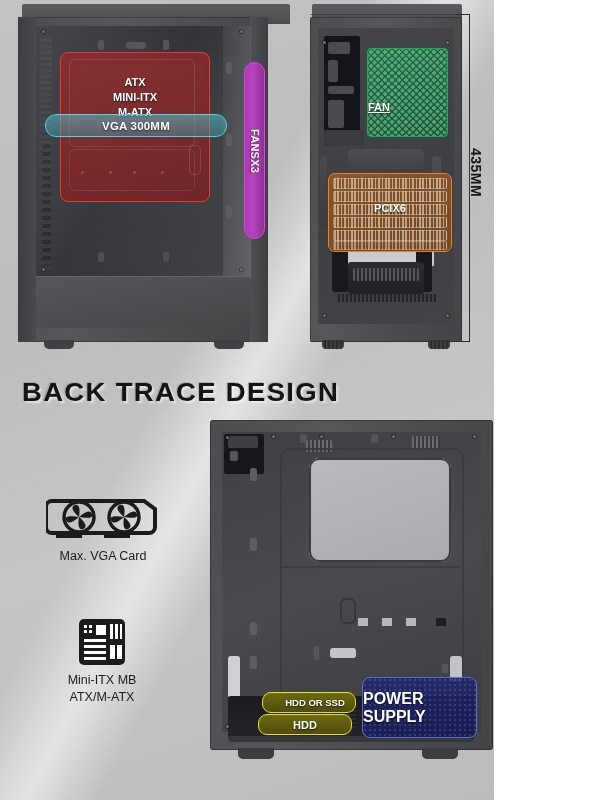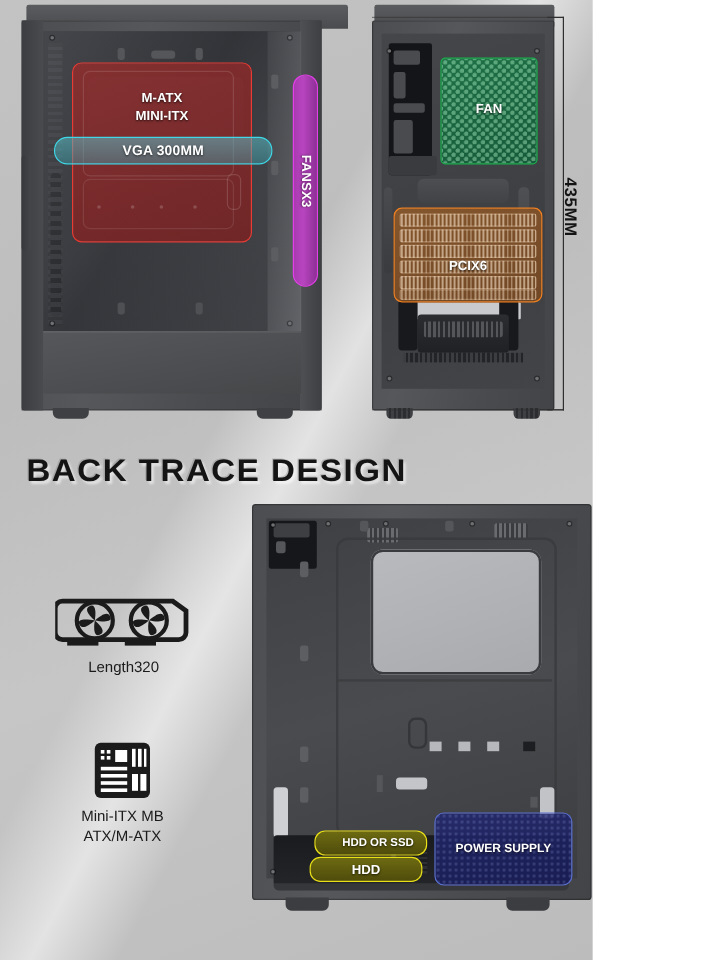--- a/index.html
+++ b/index.html
@@ -159,22 +159,23 @@
       <div style="position:absolute;left:8px;top:6px;right:14px;height:86px;border:1px solid rgba(255,255,255,.12);border-radius:6px;"></div>
       <div style="position:absolute;left:8px;top:96px;right:14px;bottom:10px;border:1px solid rgba(255,255,255,.10);border-radius:6px;"></div>
       <div style="position:absolute;left:128px;top:92px;width:10px;height:28px;border:1px solid rgba(255,255,255,.14);border-radius:5px;"></div>
       <div class="hole" style="left:20px;top:118px;width:3px;height:3px;background:rgba(255,255,255,.18);"></div>
       <div class="hole" style="left:48px;top:118px;width:3px;height:3px;background:rgba(255,255,255,.18);"></div>
       <div class="hole" style="left:72px;top:118px;width:3px;height:3px;background:rgba(255,255,255,.18);"></div>
       <div class="hole" style="left:100px;top:118px;width:3px;height:3px;background:rgba(255,255,255,.18);"></div>
       <div style="position:absolute;left:0;top:22px;width:100%;text-align:center;
                   font-size:11px;line-height:15px;font-weight:bold;color:#fff;
                   text-shadow:0 1px 2px rgba(0,0,0,.8);">
+        <div>ATX</div>
+        <div>MINI-ITX</div>
         <div>M-ATX</div>
-        <div>MINI-ITX</div>
       </div>
     </div>
 
 
     <div class="pill pill-purple" style="left:226px;top:58px;width:19px;height:175px;">
       <span class="vtext" style="font-size:11px;">FANSX3</span>
     </div>
 
     <div class="pill pill-cyan" style="left:27px;top:110px;width:180px;height:21px;font-size:11.5px;">
       <span>VGA 300MM</span>
@@ -221,21 +222,21 @@
          background:repeating-linear-gradient(90deg,#3f4043 0 2px,#2c2d30 2px 4px);"></div>
     <div class="panelbox" style="left:118px;top:336px;width:22px;height:9px;border-radius:0 0 4px 4px;
          background:repeating-linear-gradient(90deg,#3f4043 0 2px,#2c2d30 2px 4px);"></div>
 
     <div class="screw" style="left:13px;top:37px;"></div>
     <div class="screw" style="left:136px;top:37px;"></div>
     <div class="screw" style="left:13px;top:310px;"></div>
     <div class="screw" style="left:136px;top:310px;"></div>
 
     <div class="box-greenmesh" style="left:57px;top:44px;width:79px;height:87px;">
-      <div class="lbl" style="left:0;top:36px;width:100%;text-align:center;font-size:11px;">FAN</div>
+      <div class="lbl" style="left:0;top:52px;width:100%;text-align:left;font-size:11px;text-decoration:underline;">FAN</div>
     </div>
 
     <div class="box-orange" style="left:18px;top:169px;width:122px;height:77px;">
       <div style="position:absolute;left:4px;top:4px;right:4px;height:9px;
            background:repeating-linear-gradient(90deg,rgba(255,235,210,.55) 0 1.5px,rgba(0,0,0,0) 1.5px 3.4px);
            border:1px solid rgba(255,230,200,.35);border-radius:2px;"></div>
       <div style="position:absolute;left:4px;top:17px;right:4px;height:9px;
            background:repeating-linear-gradient(90deg,rgba(255,235,210,.55) 0 1.5px,rgba(0,0,0,0) 1.5px 3.4px);
            border:1px solid rgba(255,230,200,.35);border-radius:2px;"></div>
       <div style="position:absolute;left:4px;top:30px;right:4px;height:9px;
@@ -243,21 +244,21 @@
            border:1px solid rgba(255,230,200,.35);border-radius:2px;"></div>
       <div style="position:absolute;left:4px;top:43px;right:4px;height:9px;
            background:repeating-linear-gradient(90deg,rgba(255,235,210,.55) 0 1.5px,rgba(0,0,0,0) 1.5px 3.4px);
            border:1px solid rgba(255,230,200,.35);border-radius:2px;"></div>
       <div style="position:absolute;left:4px;top:56px;right:4px;height:9px;
            background:repeating-linear-gradient(90deg,rgba(255,235,210,.55) 0 1.5px,rgba(0,0,0,0) 1.5px 3.4px);
            border:1px solid rgba(255,230,200,.35);border-radius:2px;"></div>
       <div style="position:absolute;left:4px;top:67px;right:4px;height:7px;
            background:repeating-linear-gradient(90deg,rgba(255,235,210,.45) 0 1.5px,rgba(0,0,0,0) 1.5px 3.4px);
            border:1px solid rgba(255,230,200,.30);border-radius:2px;"></div>
-      <div class="lbl" style="left:0;top:42px;width:100%;text-align:center;font-size:11px;">PCIX6</div>
+      <div class="lbl" style="left:0;top:28px;width:100%;text-align:center;font-size:11px;">PCIX6</div>
     </div>
   </div>
 
   <div class="dimline" style="left:469px;top:14px;width:1.4px;height:328px;"></div>
   <div class="dimline" style="left:456px;top:14px;width:14px;height:1.4px;"></div>
   <div class="dimline" style="left:456px;top:341px;width:14px;height:1.4px;"></div>
   <div class="dimline" style="left:310px;top:14px;width:160px;height:1px;opacity:.55;"></div>
   <div class="dimline" style="left:310px;top:341px;width:160px;height:1px;opacity:.55;"></div>
   <div class="dimtext" style="left:484px;top:148px;">435MM</div>
 
@@ -278,21 +279,21 @@
       </g>
       <g fill="#1b1b1b">
         <path d="M78 22 C72 17 69 12 74 10 C79 8 79 16 78 22Z"></path>
         <path d="M78 22 C84 17 89 14 91 19 C93 24 84 23 78 22Z"></path>
         <path d="M78 22 C84 27 87 32 82 34 C77 36 77 28 78 22Z"></path>
         <path d="M78 22 C72 27 67 30 65 25 C63 20 72 21 78 22Z"></path>
       </g>
     </svg>
   </div>
   <div class="cap" style="left:8px;top:548px;">
-    <div>Length320</div>
+    <div>Max. VGA Card</div>
   </div>
 
   <div class="panelbox" style="left:78px;top:618px;width:48px;height:48px;">
     <svg viewBox="0 0 48 48" width="48" height="48">
       <rect x="1" y="1" width="46" height="46" rx="5" fill="#1b1b1b"></rect>
       <g fill="#ffffff">
         <rect x="6" y="7" width="3" height="3"></rect>
         <rect x="11" y="7" width="3" height="3"></rect>
         <rect x="6" y="12" width="3" height="3"></rect>
         <rect x="11" y="12" width="3" height="3"></rect>
@@ -378,17 +379,17 @@
          display:flex;align-items:center;justify-content:center;">
       <span class="lbl" style="position:static;font-size:9.5px;padding-left:12px;">HDD OR SSD</span>
     </div>
     <div class="box-yellow" style="left:48px;top:294px;width:92px;height:19px;
          display:flex;align-items:center;justify-content:center;">
       <span class="lbl" style="position:static;font-size:11px;">HDD</span>
     </div>
 
     <div class="box-blue" style="left:152px;top:257px;width:113px;height:59px;
          display:flex;align-items:center;justify-content:center;">
-      <span class="lbl" style="position:static;font-size:10px;">POWER SUPPLY</span>
+      <span class="lbl" style="position:static;font-size:16px;">POWER SUPPLY</span>
     </div>
   </div>
 
 </div>
 
 </body></html>

